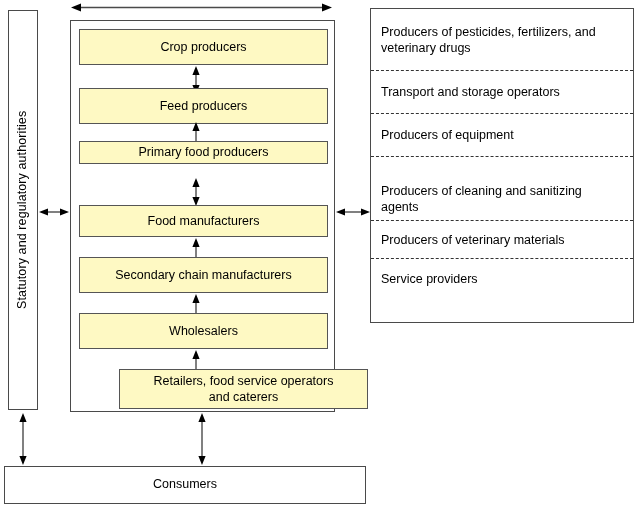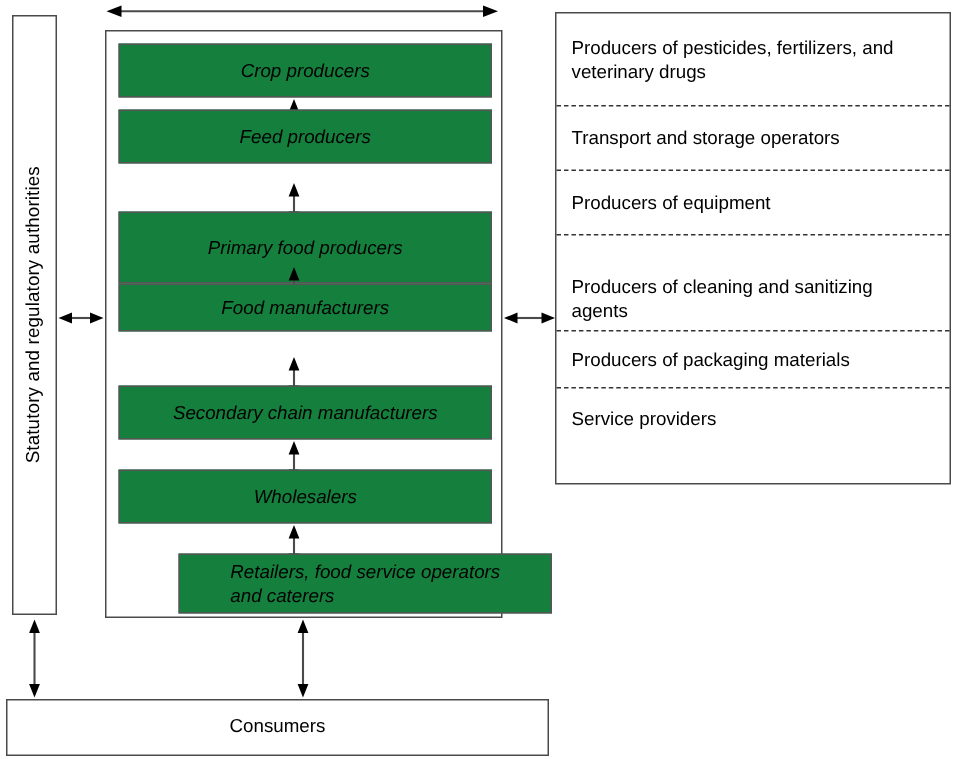--- a/index.html
+++ b/index.html
@@ -63,29 +63,29 @@
     box-sizing: border-box;
     border: 1.5px solid #4a4a4a;
     background: #ffffff;
   }
 
   .chain-box {
     position: absolute;
     left: 8px;
     width: 249px;
     box-sizing: border-box;
-    background: #15803d;
+    background: #fef9c3;
     border: 1.5px solid #555555;
     display: flex;
     align-items: center;
     justify-content: center;
+    text-align: center;
     font-size: 12.5px;
     line-height: 1.3;
     padding: 0 4px;
-    font-style: italic;
   }
 
   
   #consumers-box {
     left: 4px;
     top: 466px;
     width: 362px;
     height: 38px;
     border: 1.5px solid #4a4a4a;
   }
@@ -163,41 +163,41 @@
     <div class="chain-box" style="top:8px; height:36px;">
       <span>Crop producers</span>
     </div>
 
     <svg class="arrow-svg" style="left:118px; top:44px;" width="14" height="30">
       <line class="arr-line" x1="7" y1="6" x2="7" y2="24"></line>
       <polygon class="arr-head" points="7,1 3.4,10 10.6,10"></polygon>
       <polygon class="arr-head" points="7,29 3.4,20 10.6,20"></polygon>
     </svg>
 
-    <div class="chain-box" style="top:52px; height:36px;">
+    <div class="chain-box" style="top:67px; height:36px;">
       <span>Feed producers</span>
     </div>
 
     <svg class="arrow-svg" style="left:118px; top:100px;" width="14" height="30">
       <line class="arr-line" x1="7" y1="6" x2="7" y2="24"></line>
       <polygon class="arr-head" points="7,1 3.4,10 10.6,10"></polygon>
       <polygon class="arr-head" points="7,29 3.4,20 10.6,20"></polygon>
     </svg>
 
-    <div class="chain-box" style="top:120px; height:48px;">
+    <div class="chain-box" style="top:120px; height:23px;">
       <span>Primary food producers</span>
     </div>
 
     <svg class="arrow-svg" style="left:118px; top:156px;" width="14" height="30">
       <line class="arr-line" x1="7" y1="6" x2="7" y2="24"></line>
       <polygon class="arr-head" points="7,1 3.4,10 10.6,10"></polygon>
       <polygon class="arr-head" points="7,29 3.4,20 10.6,20"></polygon>
     </svg>
 
-    <div class="chain-box" style="top:168px; height:32px;">
+    <div class="chain-box" style="top:184px; height:32px;">
       <span>Food manufacturers</span>
     </div>
 
     <svg class="arrow-svg" style="left:118px; top:216px;" width="14" height="30">
       <line class="arr-line" x1="7" y1="6" x2="7" y2="24"></line>
       <polygon class="arr-head" points="7,1 3.4,10 10.6,10"></polygon>
       <polygon class="arr-head" points="7,29 3.4,20 10.6,20"></polygon>
     </svg>
 
     <div class="chain-box" style="top:236px; height:36px;">
@@ -236,21 +236,21 @@
       <span>Transport and storage operators</span>
     </div>
     <div class="panel-item" style="height:43px; white-space:pre-line;">
       <span>Producers of equipment</span>
     </div>
     <div class="panel-item" style="height:44px; white-space:pre-line;margin-top:20px;">
       <span>Producers of cleaning and sanitizing
 agents</span>
     </div>
     <div class="panel-item" style="height:38px; white-space:pre-line;">
-      <span>Producers of packaging materials</span>
+      <span>Producers of veterinary materials</span>
     </div>
     <div class="panel-item" style="height:40px; white-space:pre-line;">
       <span>Service providers</span>
     </div>
   </div>
 
   <svg class="arrow-svg" style="left:16px; top:412px;" width="14" height="54">
     <line class="arr-line" x1="7" y1="7" x2="7" y2="47"></line>
     <polygon class="arr-head" points="7,1 3.4,10 10.6,10"></polygon>
     <polygon class="arr-head" points="7,53 3.4,44 10.6,44"></polygon>

